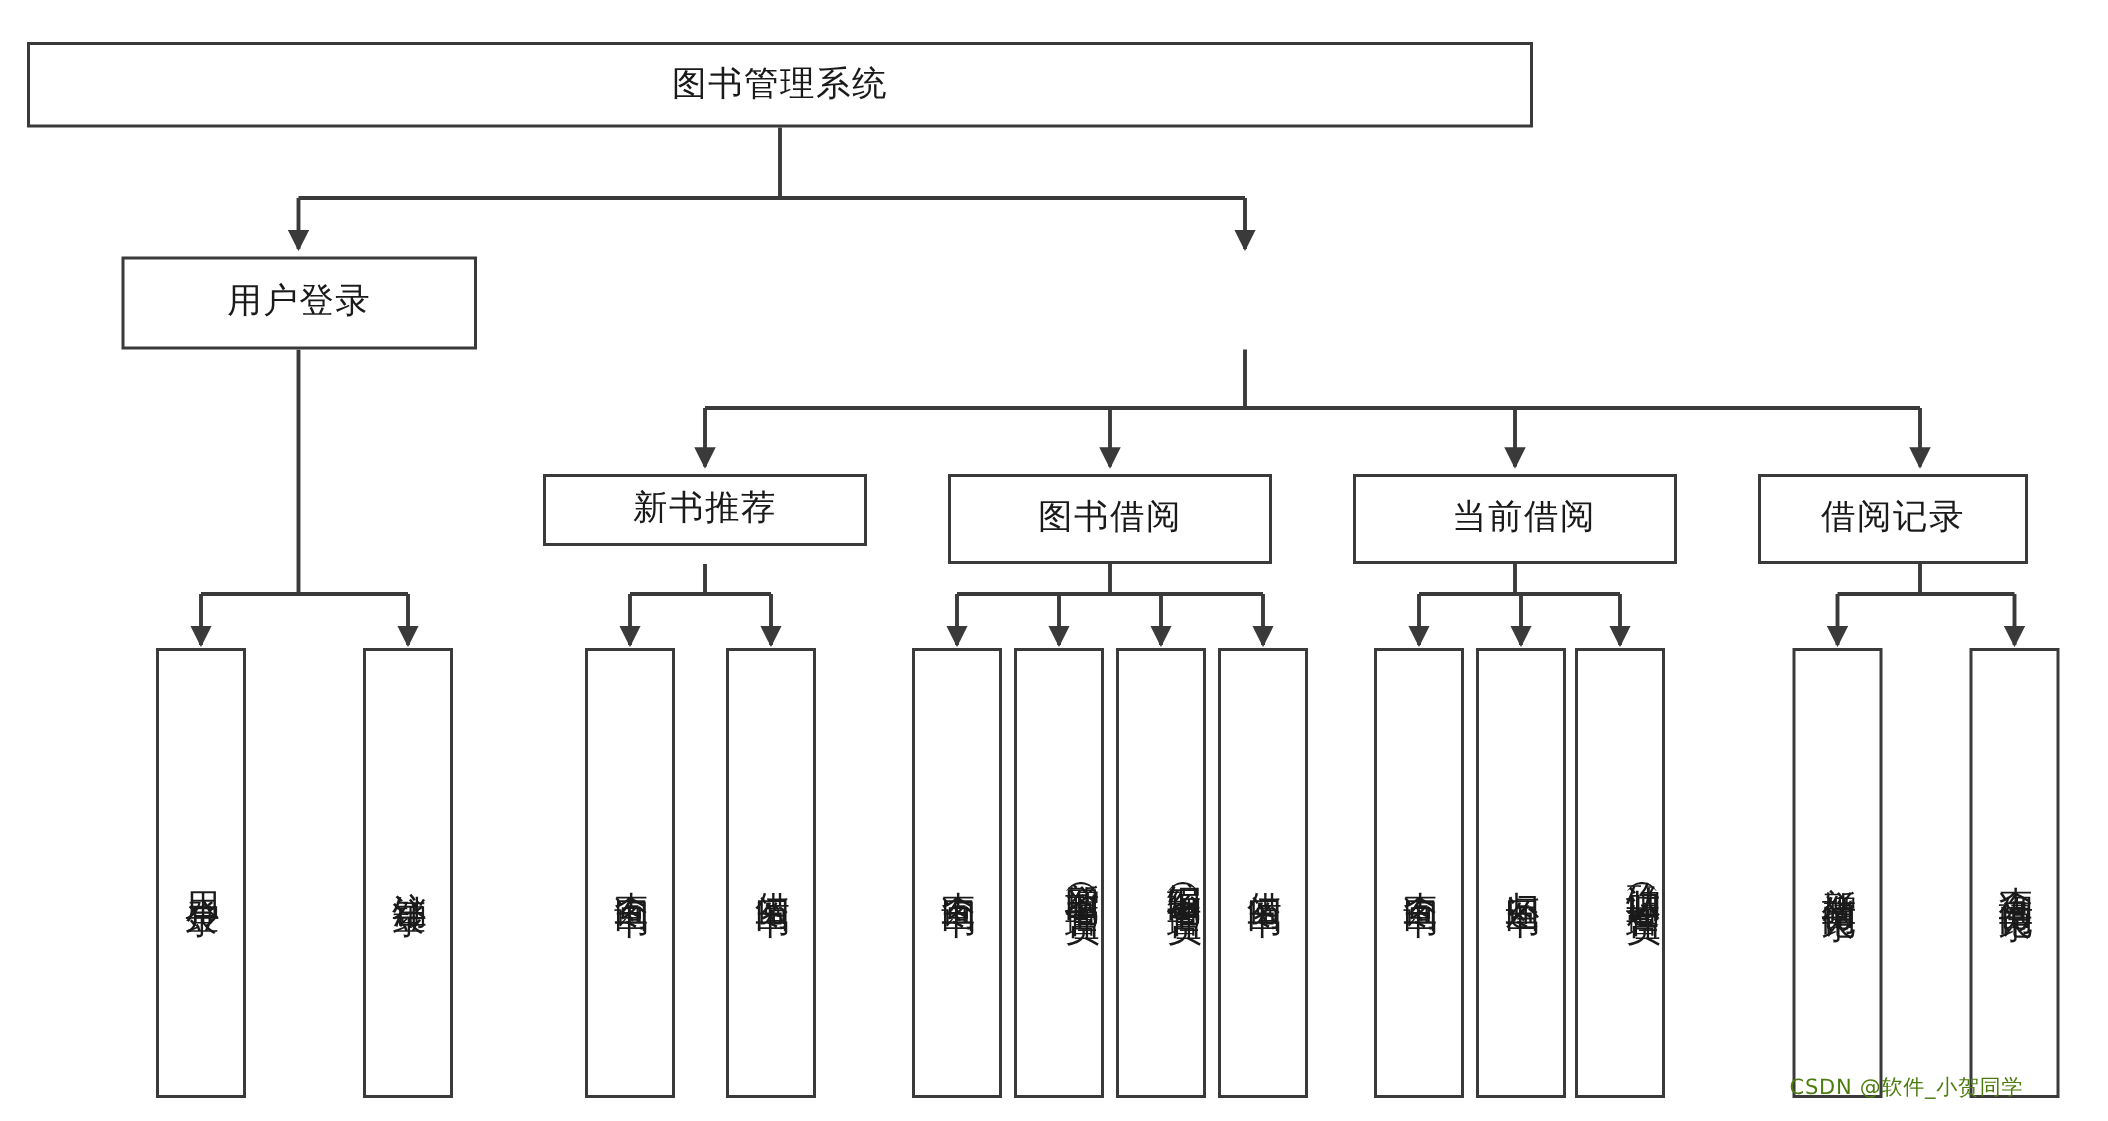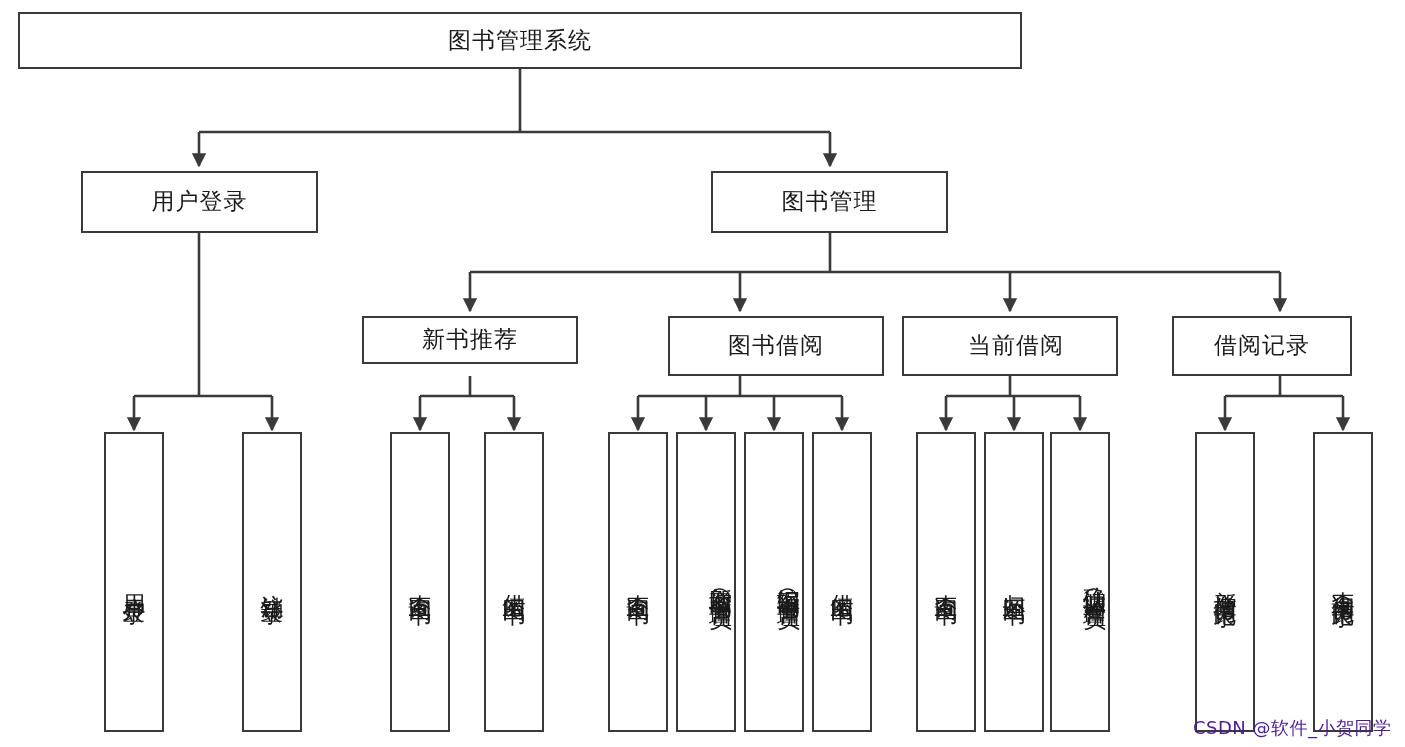--- a/index.html
+++ b/index.html
@@ -51,22 +51,22 @@
     writing-mode: vertical-rl;
     text-orientation: upright;
     letter-spacing: 3px;
     padding: 4px 0;
   }
   .node.v.topalign {
     align-items: flex-start;
   }
   .watermark {
     position: absolute;
-    font-size: 18px;
-    color: #4c1d95;
+    font-size: 14px;
+    color: #4d7c0f;
     letter-spacing: 0.5px;
     white-space: nowrap;
     font-family: "DejaVu Sans", "Liberation Sans", sans-serif;
   }
 </style>
 </head>
 <body>
 
 <div id="canvas">
 
@@ -113,35 +113,32 @@
       <path d="M 1014 396 L 1014 430" marker-end="url(#arrow)"></path>
       <path d="M 1080 396 L 1080 430" marker-end="url(#arrow)"></path>
 
       <path d="M 1280 376 L 1280 396"></path>
       <path d="M 1225 396 L 1343 396"></path>
       <path d="M 1225 396 L 1225 430" marker-end="url(#arrow)"></path>
       <path d="M 1343 396 L 1343 430" marker-end="url(#arrow)"></path>
     </g>
   </svg>
 
-  <div class="node root" style="left:18px; top:12px; width:1004px; height:57px;">
+  <div class="node root" style="left:18px; top:28px; width:1004px; height:57px;">
     <span>图书管理系统</span>
   </div>
 
   <div class="node h" style="left:81px; top:171px; width:237px; height:62px;">
     <span>用户登录</span>
   </div>
-  <div class="node h" style="left:711px; top:171px; width:237px; height:62px;">
-    <span>图书管理</span>
-  </div>
 
   <div class="node h" style="left:362px; top:316px; width:216px; height:48px;">
     <span>新书推荐</span>
   </div>
-  <div class="node h" style="left:632px; top:316px; width:216px; height:60px;margin-left:36px;">
+  <div class="node h" style="left:632px; top:316px; width:216px; height:60px;">
     <span>图书借阅</span>
   </div>
   <div class="node h" style="left:902px; top:316px; width:216px; height:60px;padding-left:12px;">
     <span>当前借阅</span>
   </div>
   <div class="node h" style="left:1172px; top:316px; width:180px; height:60px;">
     <span>借阅记录</span>
   </div>
 
   <div class="node v" style="left:104px; top:432px; width:60px; height:300px;">

